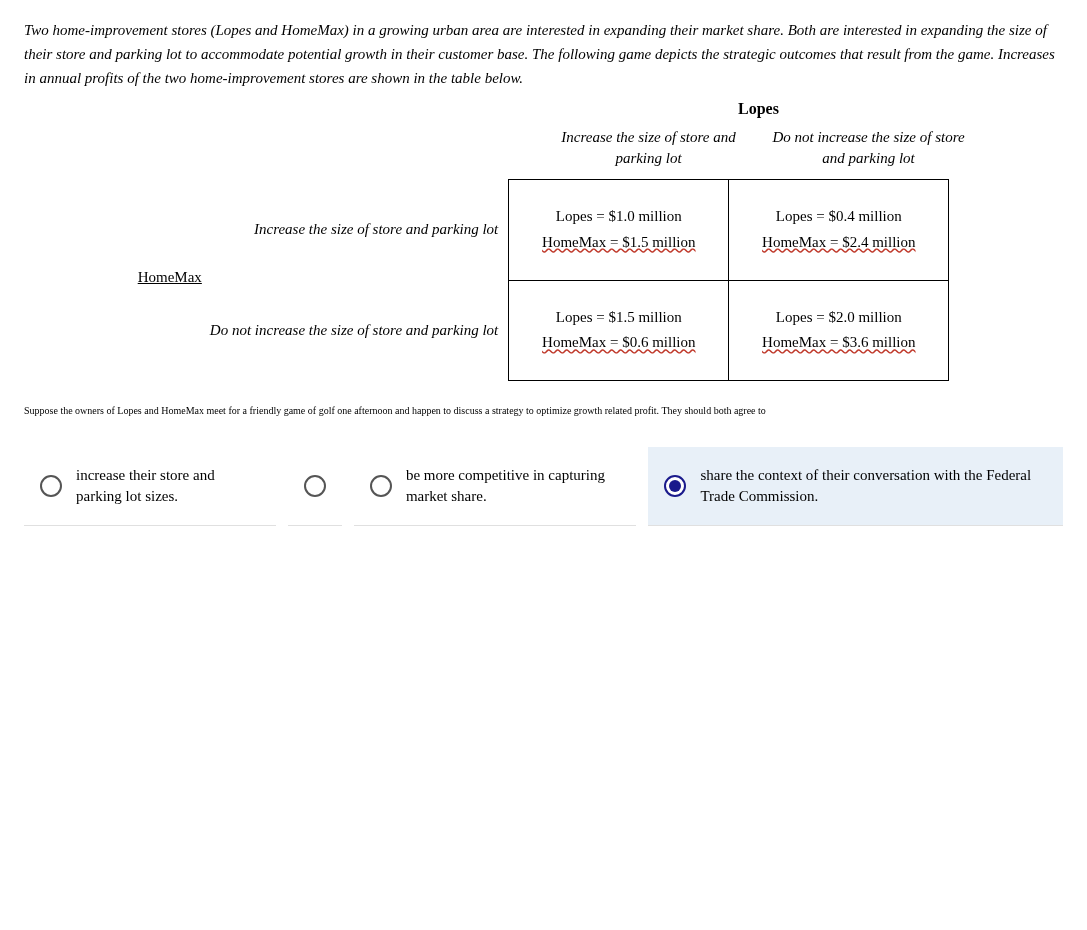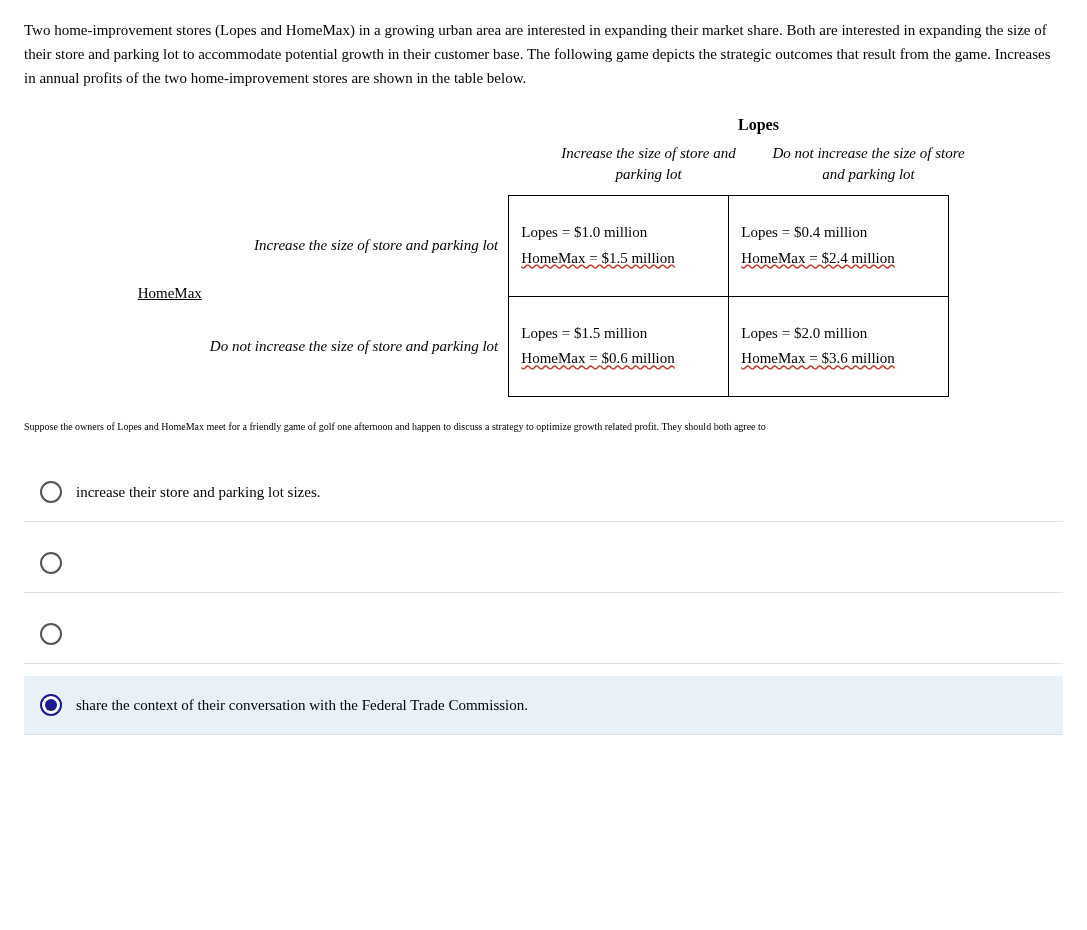--- a/index.html
+++ b/index.html
@@ -7,21 +7,22 @@
       font-family: Georgia, 'Times New Roman', serif;
       font-size: 15px;
       background: #fff;
       color: #000;
       padding: 18px 24px;
       max-width: 1087px;
     }
 
     .intro-text {
       line-height: 1.6;
-      margin-bottom: 26px;
+      margin-bottom: 10px;
+      font-style: italic;
     }
 
     
     .game-table-wrapper {
       display: flex;
       flex-direction: column;
       align-items: center;
       margin-bottom: 22px;
     }
 
@@ -50,20 +51,21 @@
     .payoff-grid {
       border-collapse: collapse;
       border: 1.5px solid #000;
     }
 
     .payoff-grid td {
       border: 1.5px solid #000;
       width: 220px;
       height: 100px;
       vertical-align: middle;
+      text-align: center;
       padding: 10px 12px;
       line-height: 1.7;
       font-size: 15px;
     }
 
     .payoff-line {
       display: block;
     }
 
     
@@ -119,21 +121,21 @@
     
     .question-text {
       line-height: 1.6;
       margin-bottom: 28px;
       font-size: 10px;
     }
 
     
     .options-area {
       display: flex;
-      flex-direction: column;
+      flex-direction: row;
       gap: 12px;
     }
 
     .option-row {
       display: flex;
       align-items: center;
       padding: 18px 16px;
       border-bottom: 1px solid #e0e0e0;
       gap: 14px;
     }
@@ -239,20 +241,21 @@
     <div class="radio-circle"></div>
     <span class="option-label">increase their store and parking lot sizes.</span>
   </div>
 
   <div class="option-row">
     <div class="radio-circle"></div>
   </div>
 
   <div class="option-row">
     <div class="radio-circle"></div>
+    <span class="option-label">be more competitive in capturing market share.</span>
   </div>
 
   <div class="option-row selected">
     <div class="radio-circle filled"></div>
     <span class="option-label">share the context of their conversation with the Federal Trade Commission.</span>
   </div>
 
 </div>
 
 </body></html>

